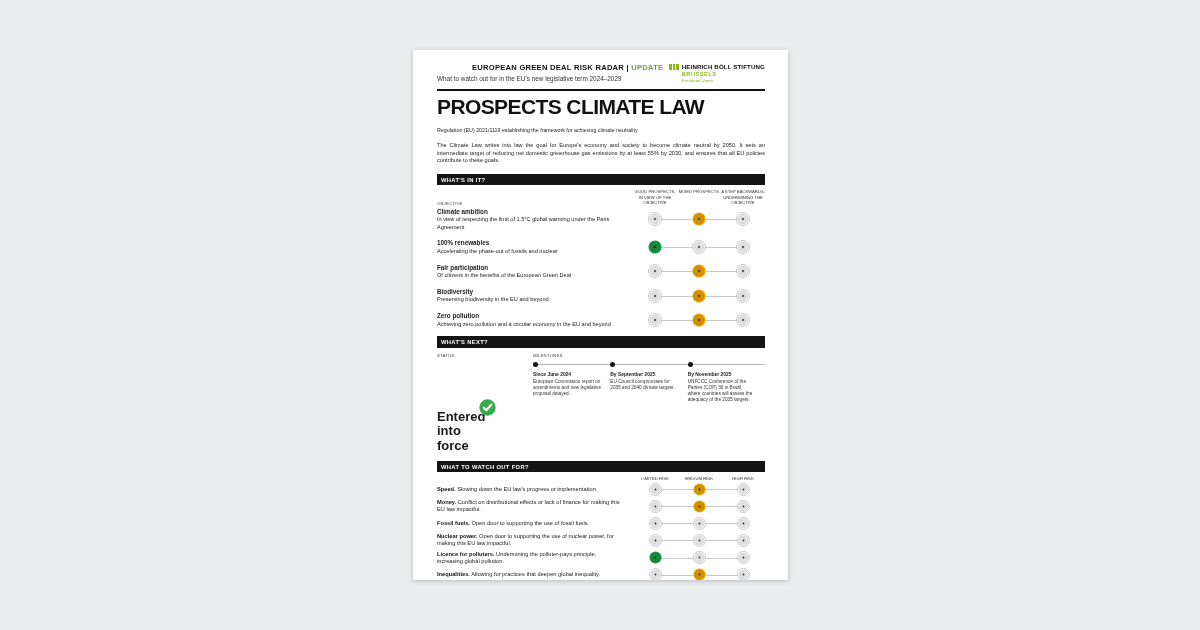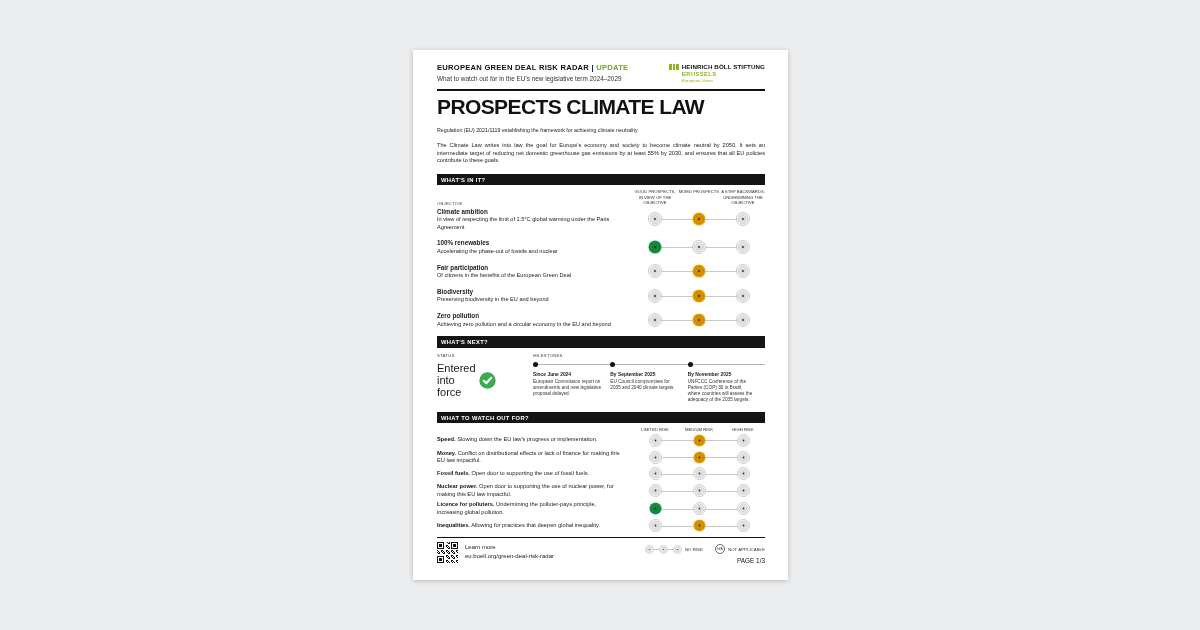--- a/index.html
+++ b/index.html
@@ -4,21 +4,21 @@
 <style>
   * { margin:0; padding:0; box-sizing:border-box; }
   html,body { width:1200px; height:630px; }
   body { font-family:"Liberation Sans", sans-serif; background:#ecedef; }
   .stage { position:relative; width:1200px; height:630px; background:#ecedef; overflow:hidden; }
   .page { position:absolute; left:413px; top:50px; width:375px; height:530px; background:#fff;
           box-shadow:0 1px 5px rgba(0,0,0,.22); padding:13px 23px 0 24px; color:#1a1a1a; overflow:hidden; }
 
   
   .doc-header { display:flex; justify-content:space-between; align-items:flex-start; }
-  .kicker { font-size:7.6px; font-weight:bold; letter-spacing:.25px; color:#111; }
+  .kicker { font-size:7.6px; font-weight:bold; letter-spacing:.25px; color:#111;margin-left:35px; }
   .kicker .update { color:#769f3d; }
   .subtitle { font-size:6.4px; color:#333; margin-top:2.5px; }
   .logo { display:flex; gap:3px; }
   .logo-icon { display:flex; gap:1px; margin-top:1px; }
   .logo-icon i { display:block; width:2.6px; height:5.5px; background:#8cb81b; }
   .logo-name { font-size:6.2px; font-weight:bold; color:#111; letter-spacing:.1px; }
   .logo-city { font-size:5.8px; font-weight:bold; color:#8cb81b; letter-spacing:.4px; margin-top:1.2px; }
   .logo-eu   { font-size:4.3px; color:#8cb81b; margin-top:1px; }
 
   .rule { height:2px; background:#111; margin:6px 0 5px; }
@@ -41,21 +41,21 @@
   .markers { width:132px; position:relative; display:flex; flex-shrink:0; }
   .mcell { width:44px; display:flex; justify-content:center; align-items:center; position:relative; z-index:1; }
   .mline { position:absolute; left:22px; right:22px; top:50%; border-top:1px solid #c9c9c9; }
   .target { display:block; }
 
   
   .wn-row { display:flex; margin:5px 0 8px; }
   .status-block { width:96px; flex-shrink:0; }
   .mini-label { font-size:4.3px; color:#444; letter-spacing:.2px; margin-bottom:4px; }
   .status-line { display:flex; align-items:center; gap:6px; }
-  .status-text { font-size:11px; font-weight:normal; line-height:1.1; width:36px; }
+  .status-text { font-size:13px; font-weight:bold; line-height:1.1; width:36px;margin-top:48px; }
   .check { width:17px; height:17px; }
   .milestones { flex:1; }
   .timeline { position:relative; }
   .tl-line { position:absolute; left:0; right:0; top:2px; border-top:1px solid #b5b5b5; }
   .tl-cols { display:flex; position:relative; }
   .tl-col { flex:1; padding-right:9px; }
   .tl-dot { width:5px; height:5px; border-radius:50%; background:#111; margin-bottom:5px; }
   .tl-date { font-size:4.9px; font-weight:bold; margin-bottom:1.8px; }
   .tl-text { font-size:4.7px; line-height:1.32; color:#333; }
 

